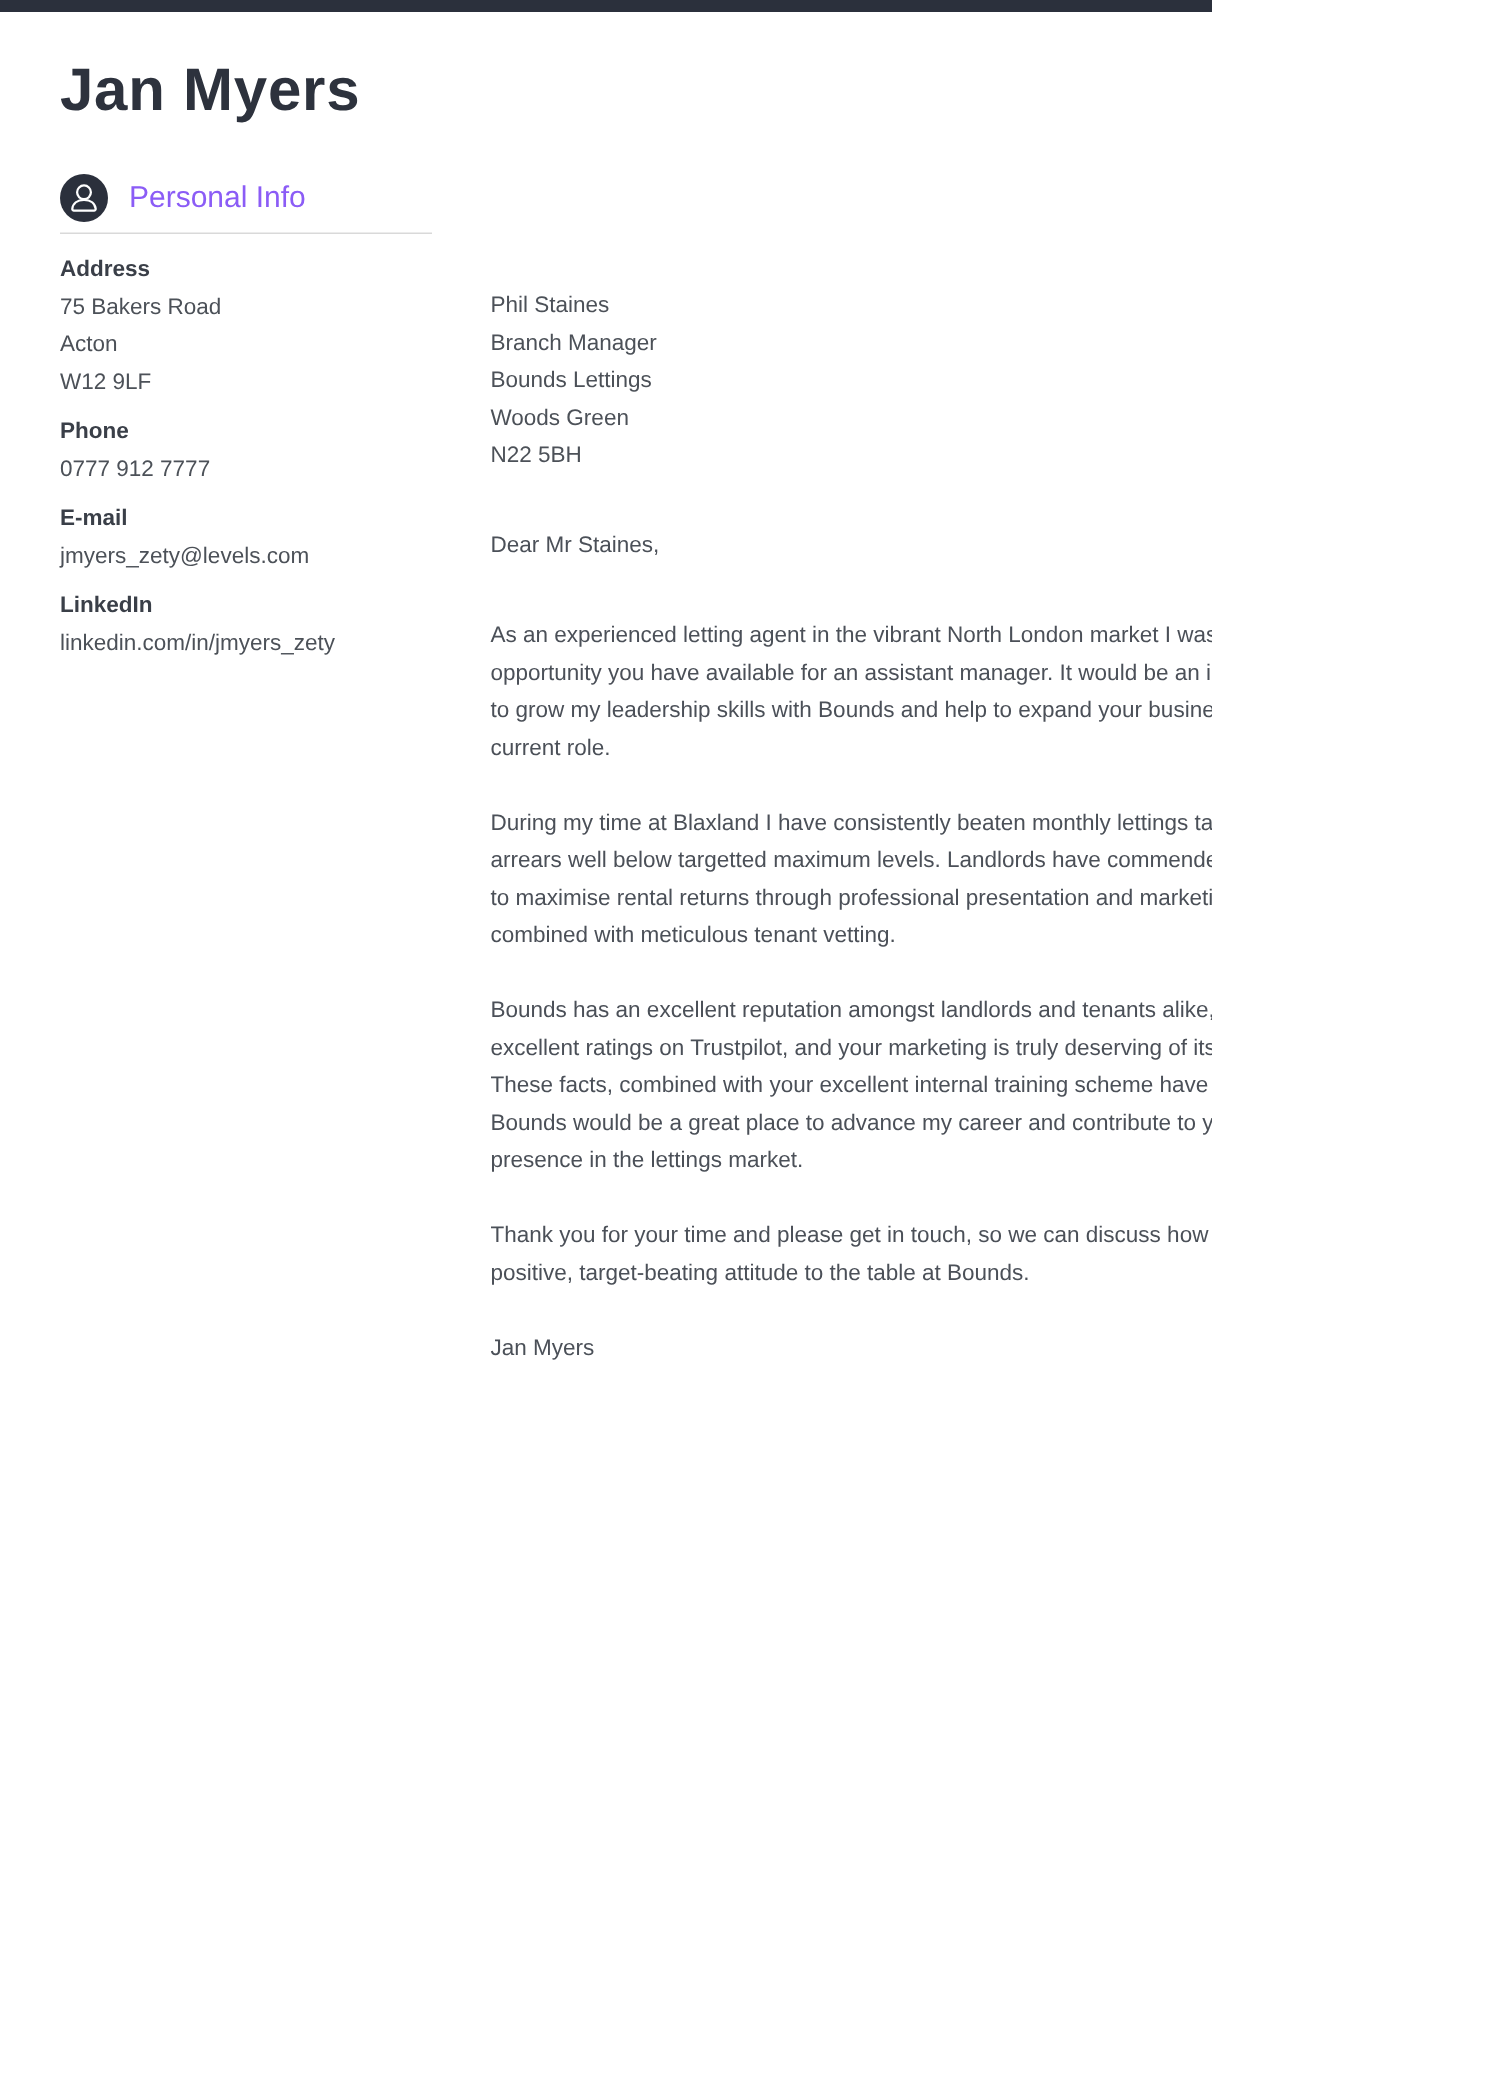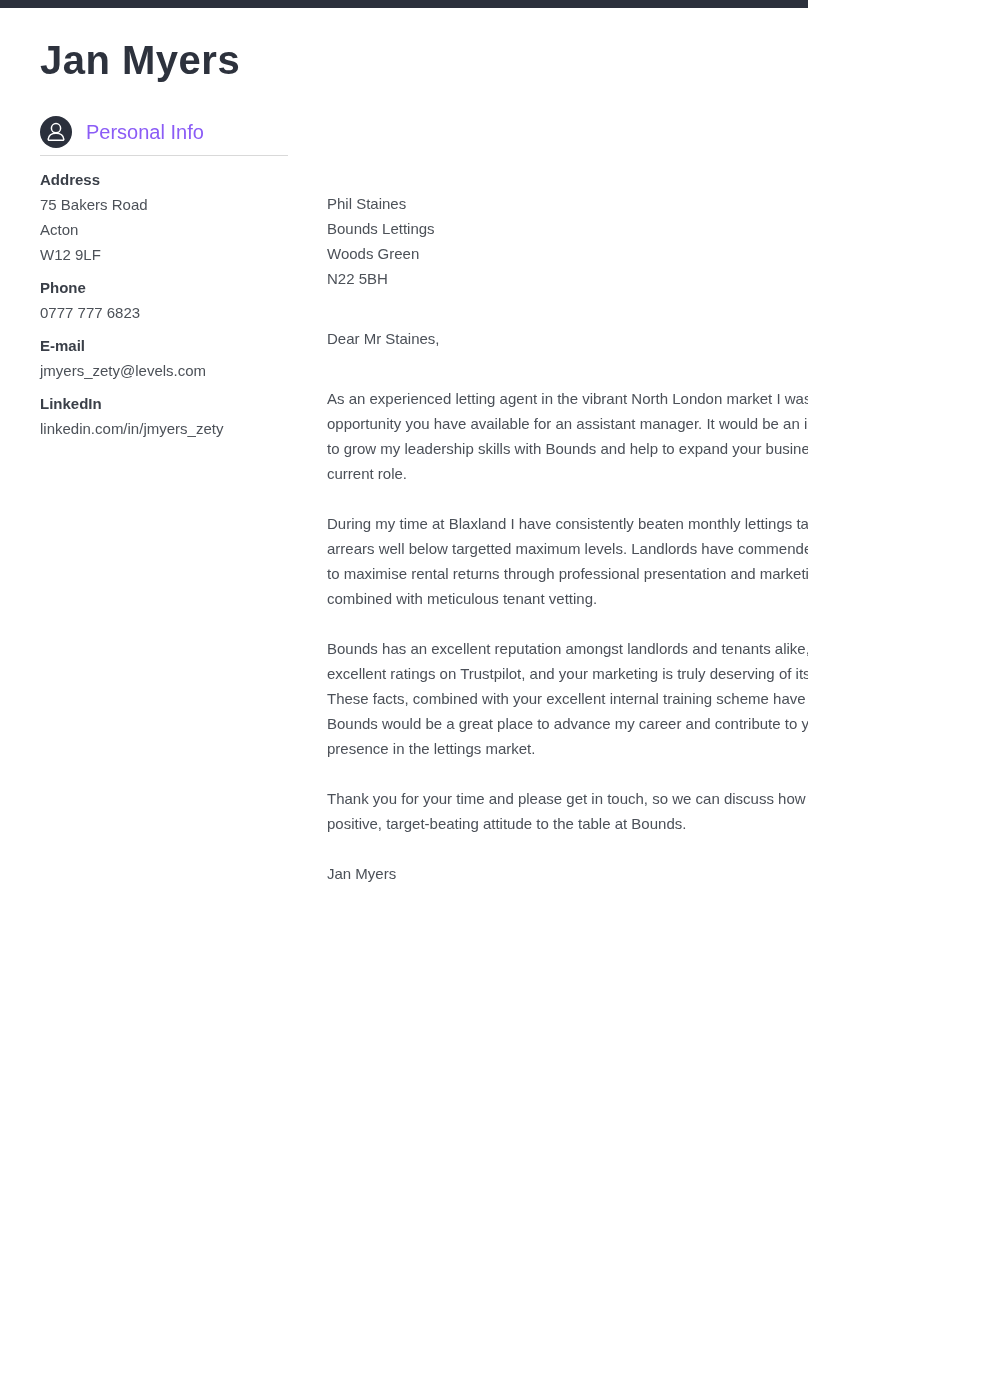--- a/index.html
+++ b/index.html
@@ -108,38 +108,39 @@
 
     <div class="sidebar-groups">
       <div class="info-group">
         <div class="info-label">Address</div>
         <div class="info-line">75 Bakers Road</div>
         <div class="info-line">Acton</div>
         <div class="info-line">W12 9LF</div>
       </div>
       <div class="info-group">
         <div class="info-label">Phone</div>
-        <div class="info-line">0777 777 6823</div>
+        <div class="info-line">0777 912 7777</div>
       </div>
       <div class="info-group">
         <div class="info-label">E-mail</div>
         <div class="info-line">jmyers_zety@levels.com</div>
       </div>
       <div class="info-group">
         <div class="info-label">LinkedIn</div>
         <div class="info-line">linkedin.com/in/jmyers_zety</div>
       </div>
     </div>
   </aside>
 
   <main class="letter">
     <div class="letter-date">18th June 2020</div>
 
     <div class="recipient-block">
       <div class="info-line">Phil Staines</div>
+      <div class="info-line">Branch Manager</div>
       <div class="info-line">Bounds Lettings</div>
       <div class="info-line">Woods Green</div>
       <div class="info-line">N22 5BH</div>
     </div>
 
     <div class="salutation">Dear Mr Staines,</div>
 
     <p class="para">As an experienced letting agent in the vibrant North London market I was delighted to see the opportunity you have available for an assistant manager. It would be an incredible opportunity to grow my leadership skills with Bounds and help to expand your business as I have in my current role.</p>
     <p class="para">During my time at Blaxland I have consistently beaten monthly lettings targets and kept arrears well below targetted maximum levels. Landlords have commended me on my ability to maximise rental returns through professional presentation and marketing of their properties combined with meticulous tenant vetting.</p>
     <p class="para">Bounds has an excellent reputation amongst landlords and tenants alike, as shown by its excellent ratings on Trustpilot, and your marketing is truly deserving of its excellent reputation. These facts, combined with your excellent internal training scheme have convinced me that Bounds would be a great place to advance my career and contribute to your ever-growing presence in the lettings market.</p>

